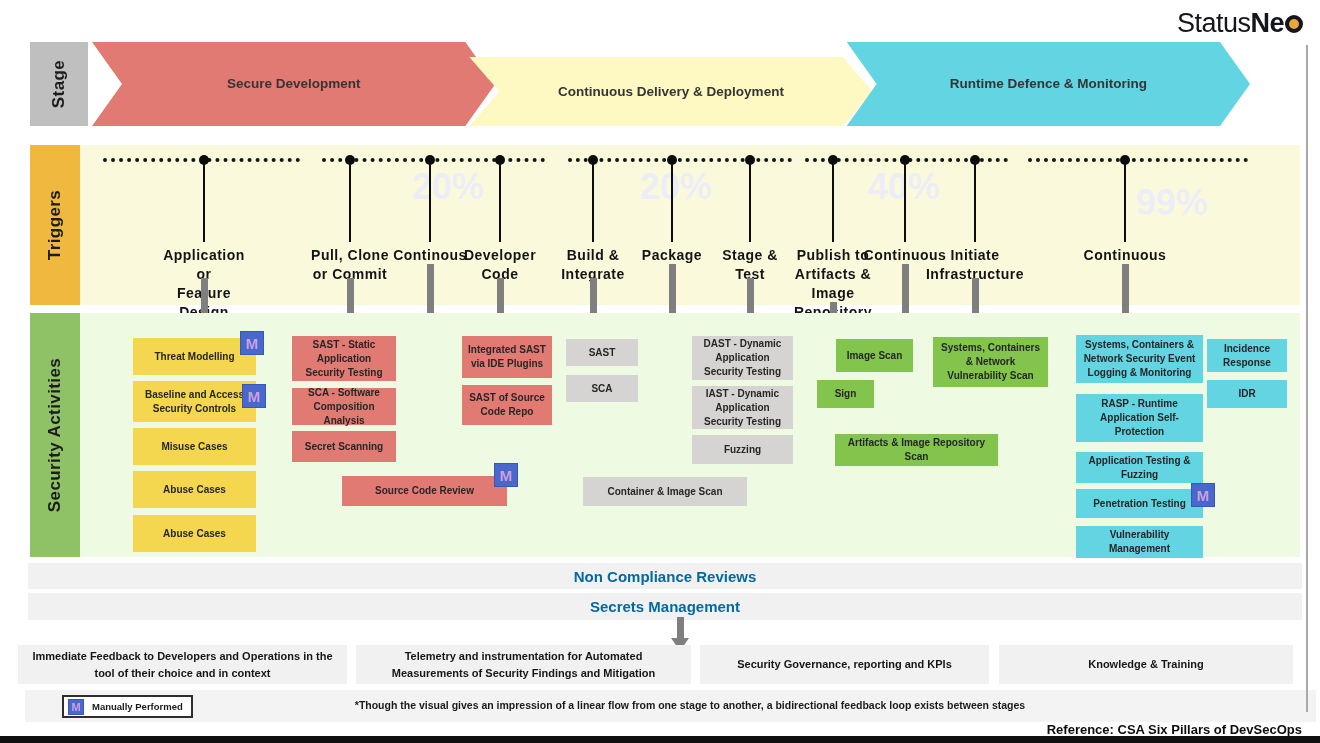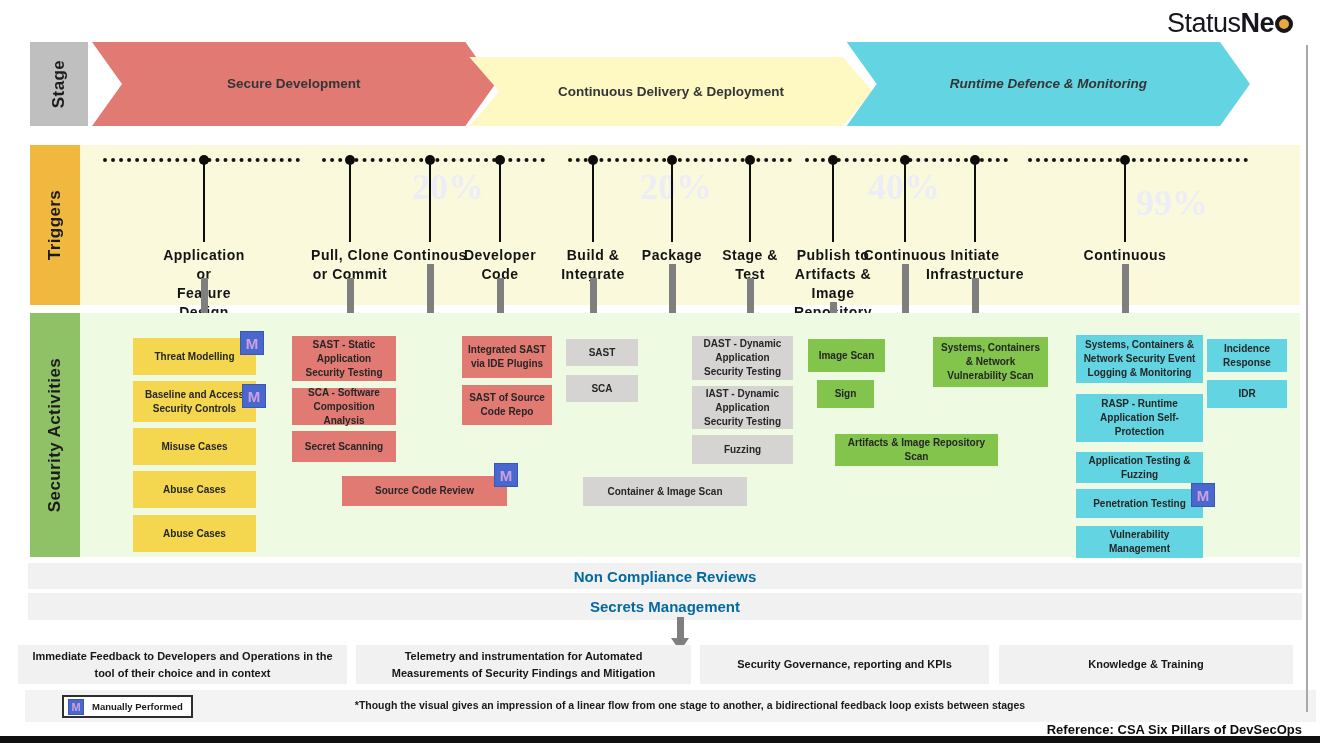--- a/index.html
+++ b/index.html
@@ -1,41 +1,41 @@
 <!DOCTYPE html>
 <html><head>
 <meta charset="utf-8">
 <style>
   html,body{margin:0;padding:0;background:#fff;}
   #canvas{position:relative;width:1320px;height:743px;background:#ffffff;overflow:hidden;
           font-family:"Liberation Sans",sans-serif;color:#111;}
   .abs{position:absolute;}
   
   .title{font-size:29px;font-weight:800;letter-spacing:-0.5px;color:#0d0d0d;white-space:nowrap;}
-  .logo{font-size:27px;letter-spacing:-0.5px;white-space:nowrap;display:flex;align-items:center;}
+  .logo{font-size:27px;letter-spacing:-0.5px;white-space:nowrap;display:flex;align-items:center;margin-left:10px;}
   .logo .lt{font-weight:400;color:#15151d;}
   .logo .lb{font-weight:800;color:#15151d;}
   .logo .ldot{display:inline-block;width:10px;height:10px;border:4px solid #15151d;border-radius:50%;margin-left:1px;}
   
   .vlabel{display:flex;align-items:center;justify-content:center;}
   .vlabel>span{transform:rotate(-90deg);white-space:nowrap;font-weight:800;font-size:17px;letter-spacing:.4px;color:#1c1c1c;}
   
   .chevrons{display:flex;}
   .chevron{flex:1;clip-path:polygon(0 0,calc(100% - 30px) 0,100% 50%,calc(100% - 30px) 100%,0 100%,30px 50%);
            display:flex;align-items:center;justify-content:center;text-align:center;
            font-weight:800;font-size:13.5px;line-height:1.45;color:#353535;padding:0 36px;box-sizing:border-box;}
   .chevron+.chevron{margin-left:-26px;}
   
   .dotseg{height:0;border-top:4px dotted #141414;}
   .bigdot{width:10px;height:10px;border-radius:50%;background:#0d0d0d;}
   .tline{width:2px;background:#0d0d0d;}
   .trigger-label{font-size:14px;font-weight:800;letter-spacing:.5px;text-align:center;line-height:1.35;color:#141414;white-space:pre-line;}
   .garrow-line{width:7px;}
   .garrow-head{width:0;height:0;border-left:9px solid transparent;border-right:9px solid transparent;}
-  .wm{font-size:36px;font-weight:800;font-family:Liberation Serif, serif;}
+  .wm{font-size:36px;font-weight:800;}
   
   .abox{display:flex;align-items:center;justify-content:center;text-align:center;
         font-size:10px;font-weight:800;line-height:1.4;color:#262626;padding:2px 5px;box-sizing:border-box;}
   .badge{width:24px;height:24px;display:flex;align-items:center;justify-content:center;
          font-weight:800;font-size:15px;box-sizing:border-box;}
   
   .bar{display:flex;align-items:center;justify-content:center;font-weight:800;font-size:15px;color:#0369a1;}
   .bbox{display:flex;align-items:center;justify-content:center;text-align:center;
         font-weight:800;font-size:11px;line-height:1.5;color:#161616;padding:2px 10px;box-sizing:border-box;}
   
@@ -56,21 +56,21 @@
       <span class="lb">Ne</span>
       <span class="ldot" id="logo-dot" style="background: rgb(232, 169, 60);"></span>
   </div>
 
   <div class="abs vlabel" id="stage-label" style="left: 30px; top: 42px; width: 58px; height: 84px; background: rgb(191, 191, 191);">
     <span>Stage</span>
   </div>
   <div class="abs chevrons" id="chevrons" style="left:92px;top:42px;width:1158px;height:84px;">
       <div class="chevron" style="background: rgb(226, 122, 116);">Secure Development</div>
       <div class="chevron" style="background: #fef9c3; margin-top: 15px;">Continuous Delivery &amp; Deployment</div>
-      <div class="chevron" style="background: rgb(98, 212, 226); font-style: italic;">Runtime Defence &amp; Monitoring</div>
+      <div class="chevron" style="background: rgb(98, 212, 226);">Runtime Defence &amp; Monitoring</div>
     </div>
 
   <div class="abs" id="triggers-bg" style="left: 30px; top: 145px; width: 1270px; height: 160px; background: rgb(250, 249, 220);"></div>
   <div class="abs vlabel" id="triggers-label" style="left: 30px; top: 145px; width: 50px; height: 160px; background: rgb(240, 184, 62);">
     <span>Triggers</span>
   </div>
   <div id="triggers-layer">
       <div class="abs dotseg" style="left: 103px; top: 158px; width: 197px;"></div>
       <div class="abs dotseg" style="left: 322px; top: 158px; width: 223px;"></div>
       <div class="abs dotseg" style="left: 568px; top: 158px; width: 224px;"></div>
@@ -161,21 +161,21 @@
       <div class="abs abox" style="left: 292px; top: 431px; width: 104px; height: 31px; background: rgb(226, 122, 116);">Secret Scanning</div>
       <div class="abs abox" style="left: 462px; top: 336px; width: 90px; height: 42px; background: rgb(226, 122, 116);">Integrated SAST via IDE Plugins</div>
       <div class="abs abox" style="left: 462px; top: 385px; width: 90px; height: 40px; background: rgb(226, 122, 116);">SAST of Source Code Repo</div>
       <div class="abs abox" style="left: 342px; top: 476px; width: 165px; height: 30px; background: rgb(226, 122, 116);">Source Code Review</div>
       <div class="abs abox" style="left: 566px; top: 339px; width: 72px; height: 27px; background: rgb(214, 212, 211);">SAST</div>
       <div class="abs abox" style="left: 566px; top: 375px; width: 72px; height: 27px; background: rgb(214, 212, 211);">SCA</div>
       <div class="abs abox" style="left: 692px; top: 336px; width: 101px; height: 44px; background: rgb(214, 212, 211);">DAST - Dynamic Application Security Testing</div>
       <div class="abs abox" style="left: 692px; top: 386px; width: 101px; height: 43px; background: rgb(214, 212, 211);">IAST - Dynamic Application Security Testing</div>
       <div class="abs abox" style="left: 692px; top: 435px; width: 101px; height: 29px; background: rgb(214, 212, 211);">Fuzzing</div>
       <div class="abs abox" style="left: 583px; top: 477px; width: 164px; height: 29px; background: rgb(214, 212, 211);">Container &amp; Image Scan</div>
-      <div class="abs abox" style="left: 808px; top: 339px; width: 77px; height: 33px; background: rgb(130, 196, 76);">Image Scan</div>
+      <div class="abs abox" style="left: 836px; top: 339px; width: 77px; height: 33px; background: rgb(130, 196, 76);">Image Scan</div>
       <div class="abs abox" style="left: 817px; top: 380px; width: 57px; height: 28px; background: rgb(130, 196, 76);">Sign</div>
       <div class="abs abox" style="left: 835px; top: 434px; width: 163px; height: 32px; background: rgb(130, 196, 76);">Artifacts &amp;  Image Repository Scan</div>
       <div class="abs abox" style="left: 933px; top: 337px; width: 115px; height: 50px; background: rgb(130, 196, 76);">Systems, Containers &amp; Network Vulnerability Scan</div>
       <div class="abs abox" style="left: 1076px; top: 335px; width: 127px; height: 48px; background: rgb(98, 212, 226);">Systems, Containers &amp; Network Security Event Logging &amp; Monitoring</div>
       <div class="abs abox" style="left: 1076px; top: 394px; width: 127px; height: 48px; background: rgb(98, 212, 226);">RASP - Runtime Application Self-Protection</div>
       <div class="abs abox" style="left: 1076px; top: 452px; width: 127px; height: 31px; background: rgb(98, 212, 226);">Application Testing &amp; Fuzzing</div>
       <div class="abs abox" style="left: 1076px; top: 489px; width: 127px; height: 29px; background: rgb(98, 212, 226);">Penetration Testing</div>
       <div class="abs abox" style="left: 1076px; top: 526px; width: 127px; height: 32px; background: rgb(98, 212, 226);">Vulnerability Management</div>
       <div class="abs abox" style="left: 1207px; top: 339px; width: 80px; height: 33px; background: rgb(98, 212, 226);">Incidence Response</div>
       <div class="abs abox" style="left: 1207px; top: 380px; width: 80px; height: 28px; background: rgb(98, 212, 226);">IDR</div>

